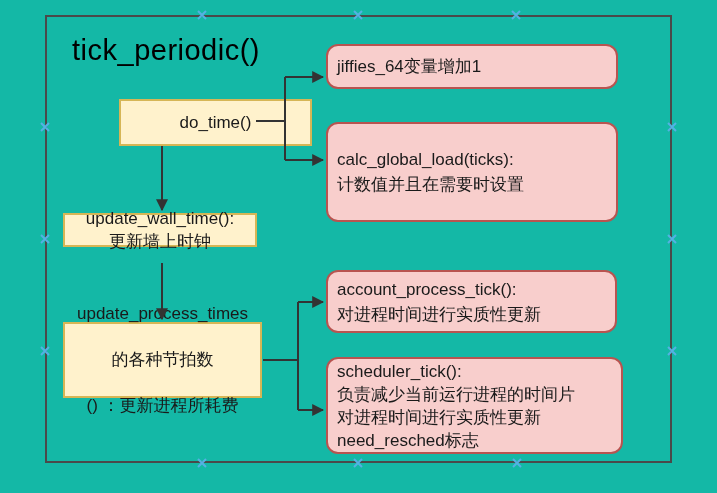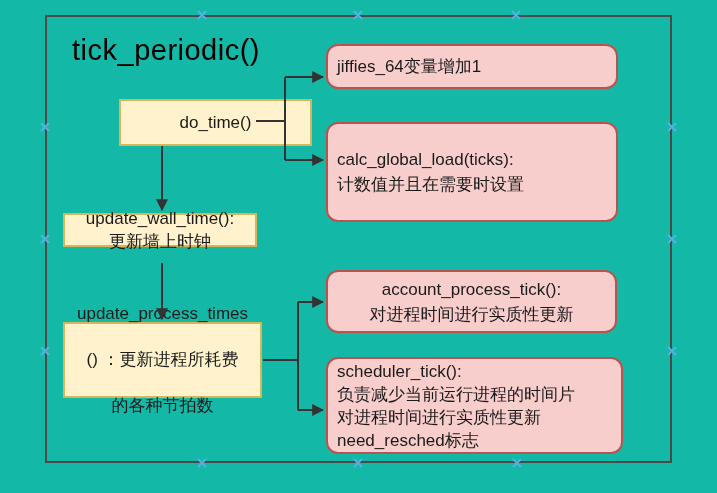--- a/index.html
+++ b/index.html
@@ -48,34 +48,34 @@
     <span>do_time()</span>
   </div>
 
   <div class="node yellow" style="left:63px; top:213px; width:194px; height:34px;">
     <span>update_wall_time():</span>
     <span>更新墙上时钟</span>
   </div>
 
   <div class="node yellow" style="left:63px; top:322px; width:199px; height:76px; line-height:24px;gap:22px;">
     <span>update_process_times</span>
+    <span>的各种节拍数</span>
     <span>() ：更新进程所耗费</span>
-    <span>的各种节拍数</span>
   </div>
 
   <div class="node pink" style="left:326px; top:44px; width:292px; height:45px;">
     <span>jiffies_64变量增加1</span>
   </div>
 
   <div class="node pink" style="left:326px; top:122px; width:292px; height:100px;">
     <span>calc_global_load(ticks):</span>
     <span>计数值并且在需要时设置</span>
   </div>
 
-  <div class="node pink" style="left:326px; top:270px; width:291px; height:63px;text-align:center;">
+  <div class="node pink" style="left:326px; top:270px; width:291px; height:63px;">
     <span>account_process_tick():</span>
     <span>对进程时间进行实质性更新</span>
   </div>
 
   <div class="node pink tight" style="left:326px; top:357px; width:297px; height:97px;">
     <span>scheduler_tick():</span>
     <span>负责减少当前运行进程的时间片</span>
     <span>对进程时间进行实质性更新</span>
     <span>need_resched标志</span>
   </div>

